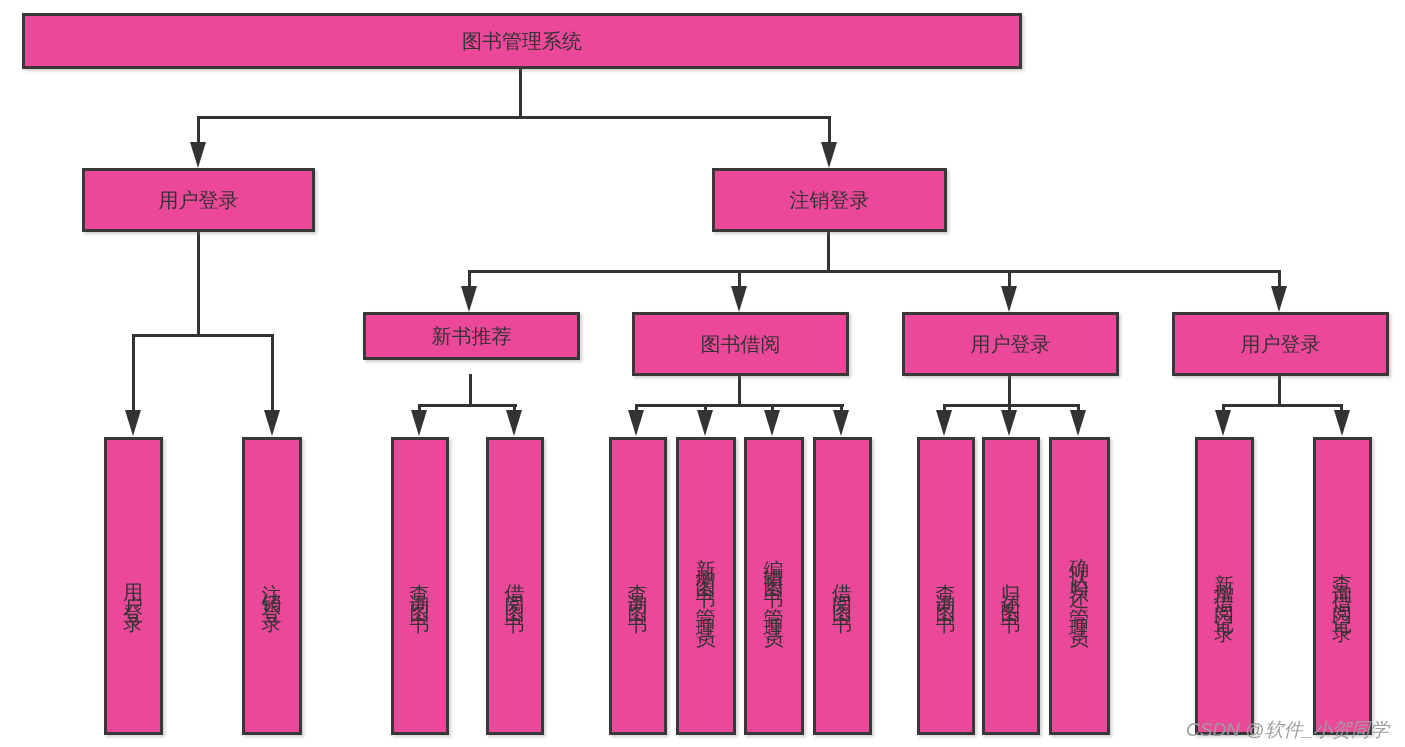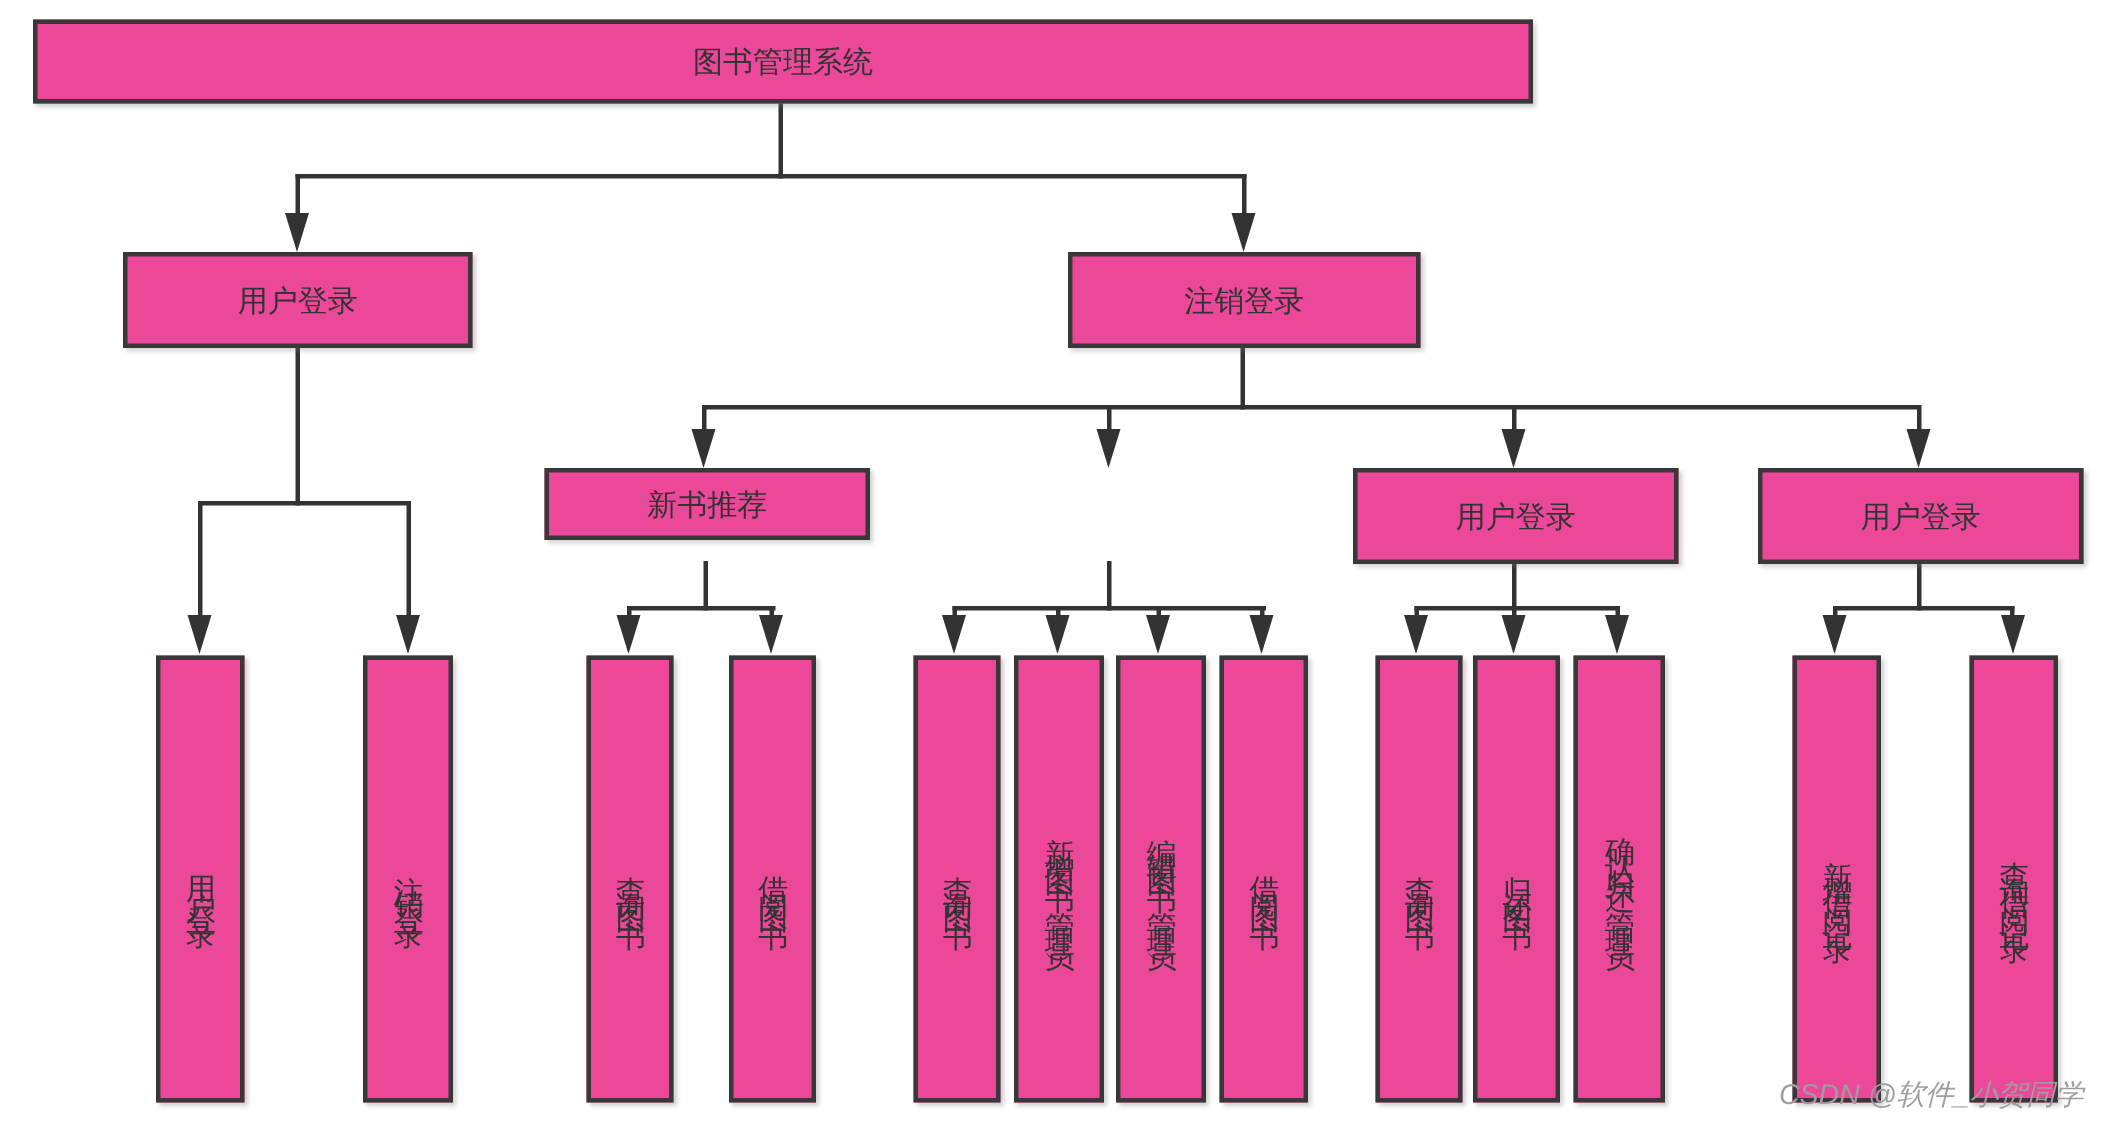--- a/index.html
+++ b/index.html
@@ -101,20 +101,23 @@
   <div class="node" style="left:82px;top:168px;width:233px;height:64px">
     <span>用户登录</span>
   </div>
   <div class="node" style="left:712px;top:168px;width:235px;height:64px">
     <span>注销登录</span>
   </div>
 
   <div class="node" style="left:363px;top:312px;width:217px;height:48px">
     <span>新书推荐</span>
   </div>
+  <div class="node" style="left:632px;top:312px;width:217px;height:64px">
+    <span>图书借阅</span>
+  </div>
   <div class="node" style="left:902px;top:312px;width:217px;height:64px">
     <span>用户登录</span>
   </div>
   <div class="node" style="left:1172px;top:312px;width:217px;height:64px">
     <span>用户登录</span>
   </div>
 
   <div class="node vnode" style="left:104px;top:437px;width:59px;height:298px">
     <span>用户登录</span>
   </div>

